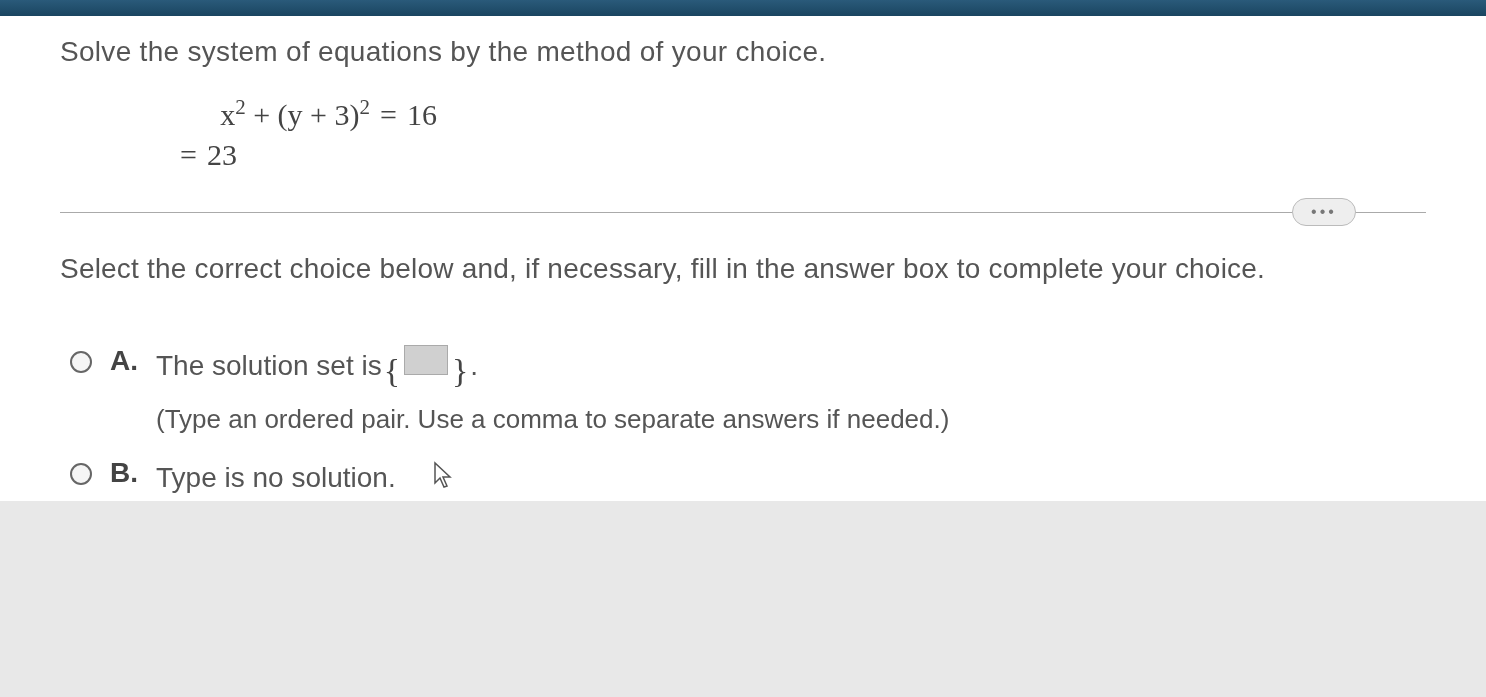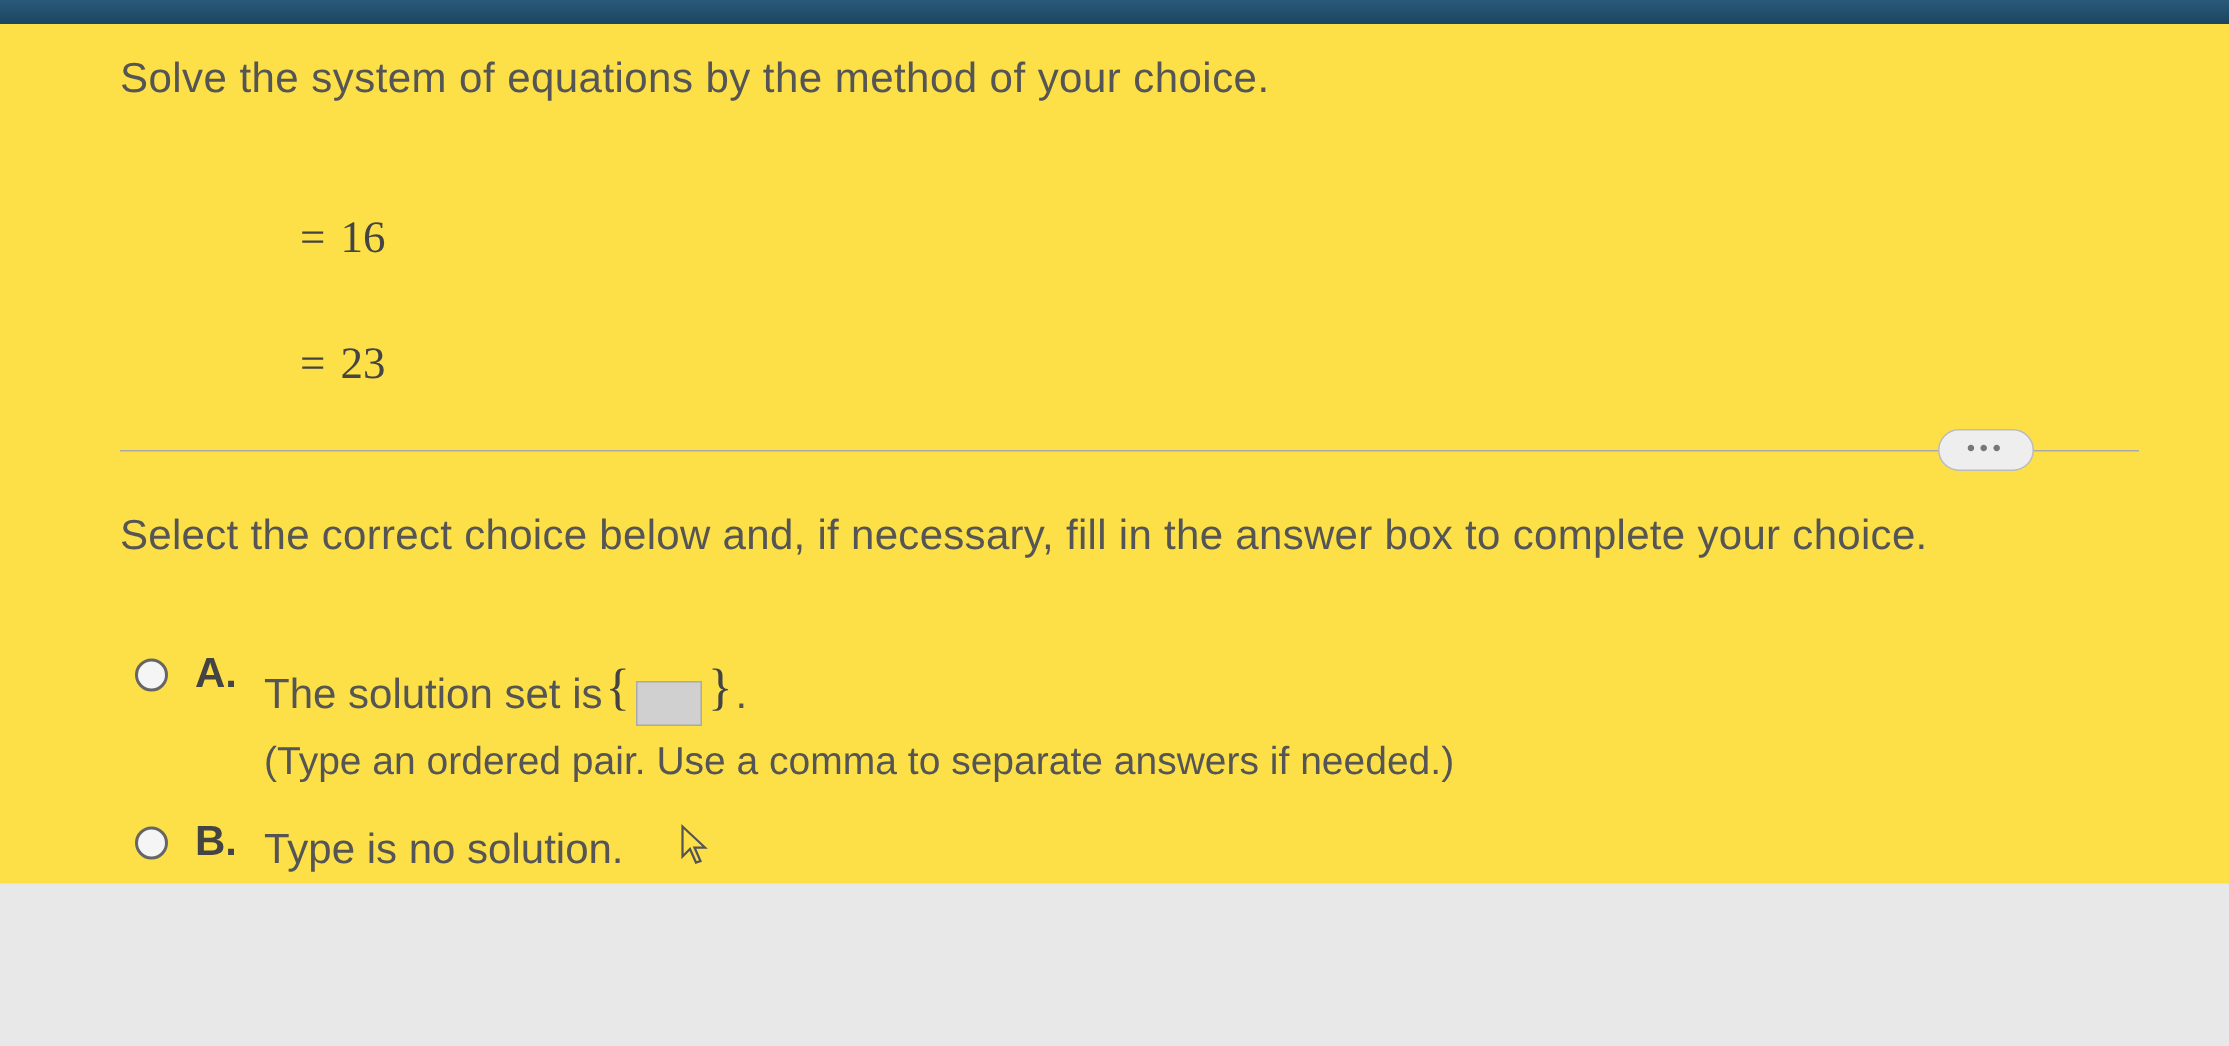--- a/index.html
+++ b/index.html
@@ -14,22 +14,22 @@
       height: 697px;
       position: relative;
       overflow: hidden;
     }
     .top-bar {
       width: 100%;
       height: 16px;
       background: linear-gradient(to bottom, #2a5a7a, #1a4560);
     }
     .content {
-      padding: 20px 60px 0 80px;
-      background: #fde047;
+      padding: 20px 60px 0 60px;
+      background: #ffffff;
     }
     .question-prompt {
       font-size: 28px;
       color: #555;
       margin-bottom: 30px;
       letter-spacing: 0.3px;
     }
     .equations {
       margin-left: 120px;
       margin-bottom: 40px;
@@ -42,21 +42,20 @@
       align-items: baseline;
       margin-bottom: 6px;
     }
     .eq-left {
       min-width: 200px;
       text-align: right;
       padding-right: 10px;
     }
     .eq-right {
       padding-left: 10px;
-      margin-top: 44px;
     }
     .sup {
       font-size: 0.7em;
       vertical-align: super;
       line-height: 0;
     }
     .divider-area {
       position: relative;
       margin: 20px 0 40px 0;
     }
@@ -114,21 +113,21 @@
       margin-right: 14px;
       min-width: 32px;
     }
     .choice-body {
       font-size: 28px;
       color: #555;
       line-height: 1.5;
     }
     .choice-body .line1 {
       display: flex;
-      align-items: flex-end;
+      align-items: flex-start;
       flex-wrap: wrap;
     }
     .brace {
       font-family: "Times New Roman", serif;
       font-size: 34px;
       color: #444;
       padding: 0 2px;
     }
     .answer-box {
       display: inline-block;
@@ -154,20 +153,21 @@
 <body>
 
 <div class="top-bar"></div>
 
 <div class="content">
 
   <div class="question-prompt">Solve the system of equations by the method of your choice.</div>
 
   <div class="equations">
     <div class="equation-row">
+      <span class="eq-left">x<span class="sup">2</span> + (y + 3)<span class="sup">2</span></span>
       <span>=</span>
       <span class="eq-right">16</span>
     </div>
     <div class="equation-row">
       <span>=</span>
       <span class="eq-right">23</span>
     </div>
   </div>
 
   <div class="divider-area">

